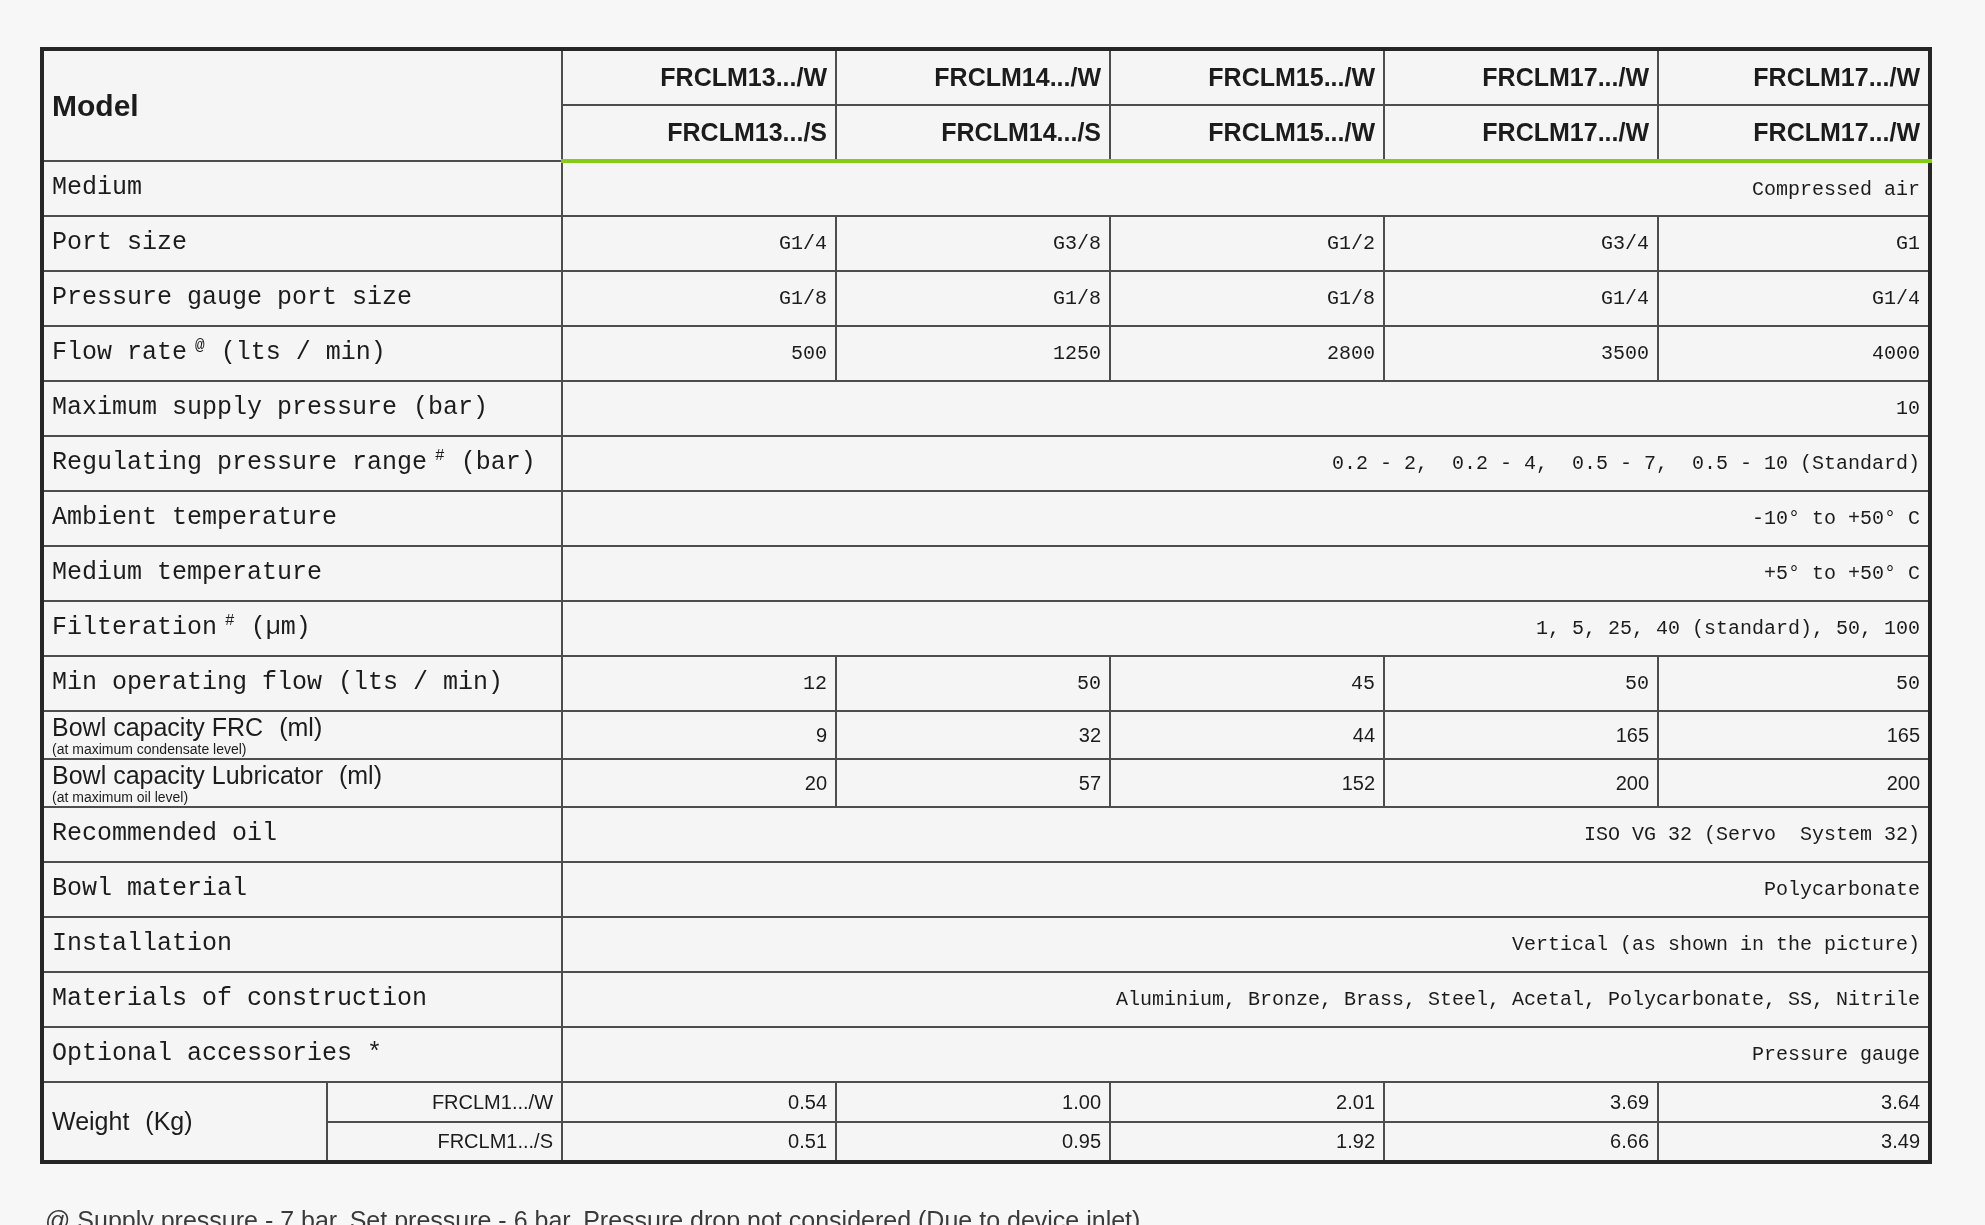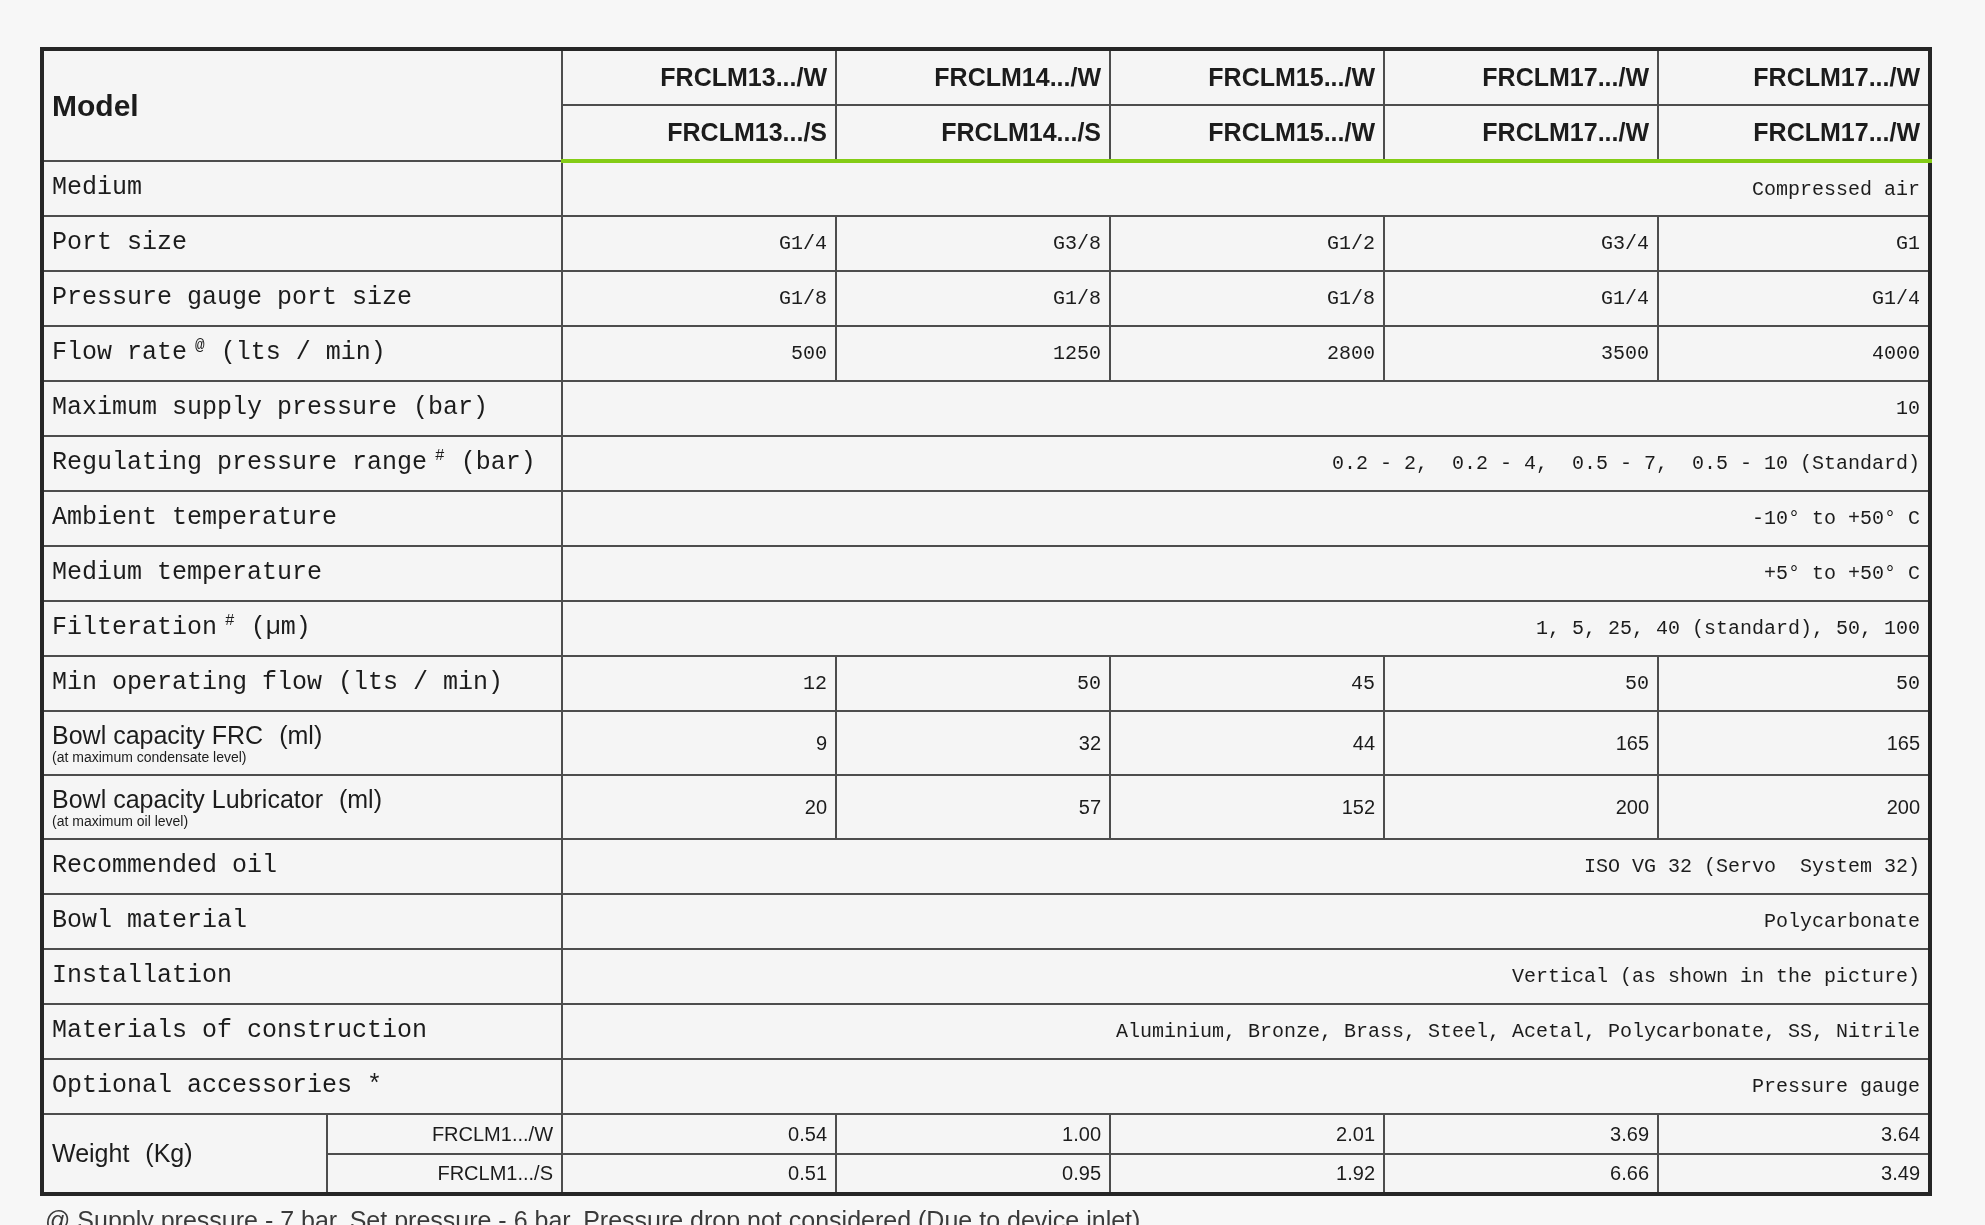--- a/index.html
+++ b/index.html
@@ -63,21 +63,21 @@
     line-height: 0;
   }
   .note {
     display: block;
     font-size: 14px;
     line-height: 1.0;
     margin-top: 2px;
   }
   tr.h-hdr  { height: 56px; }
   tr.h-std  { height: 55px; font-family: Liberation Mono, monospace; }
-  tr.h-tall { height: 64px; }
+  tr.h-tall { height: 48px; }
   tr.h-wt   { height: 40px; }
   .footnote {
     position: absolute;
     left: 45px;
     top: 1206px;
     font-size: 25px;
     color: #3a3a3a;
     white-space: nowrap;
   }
 </style>

